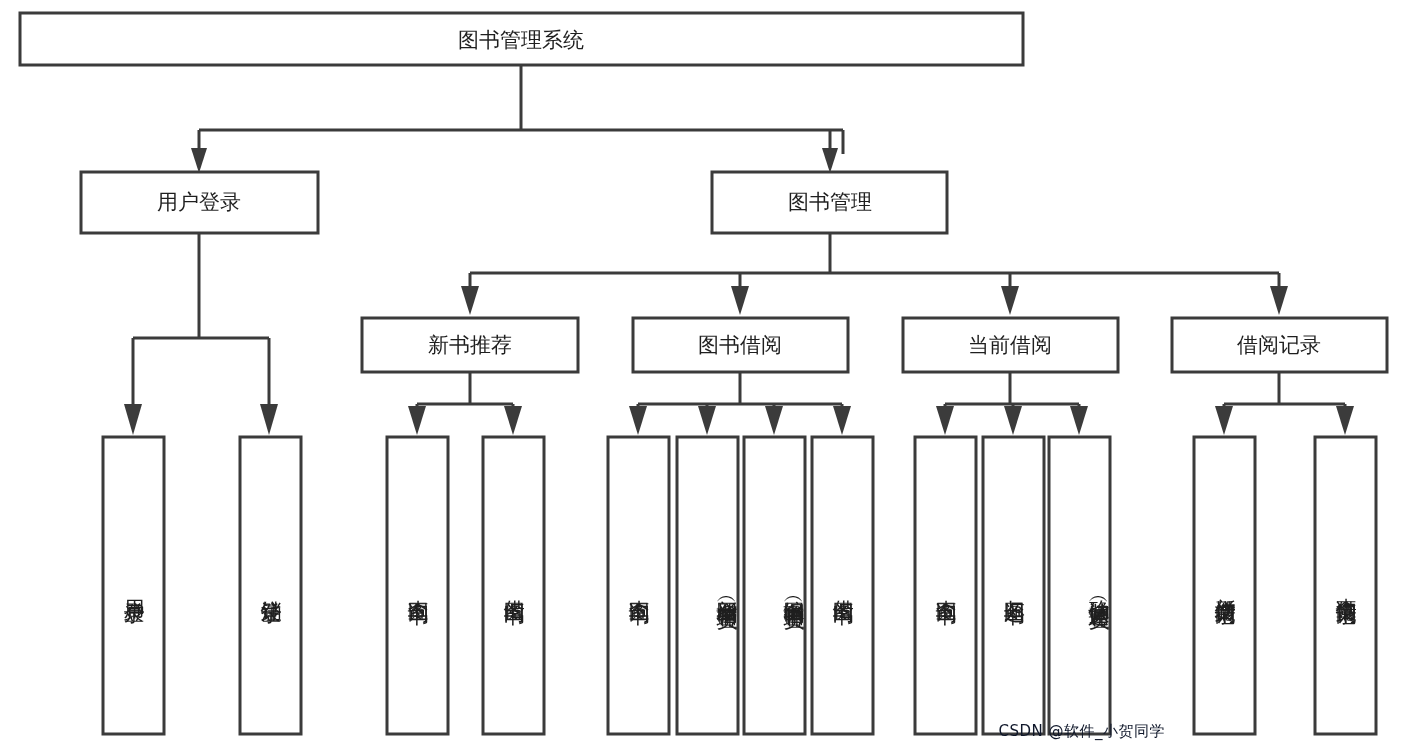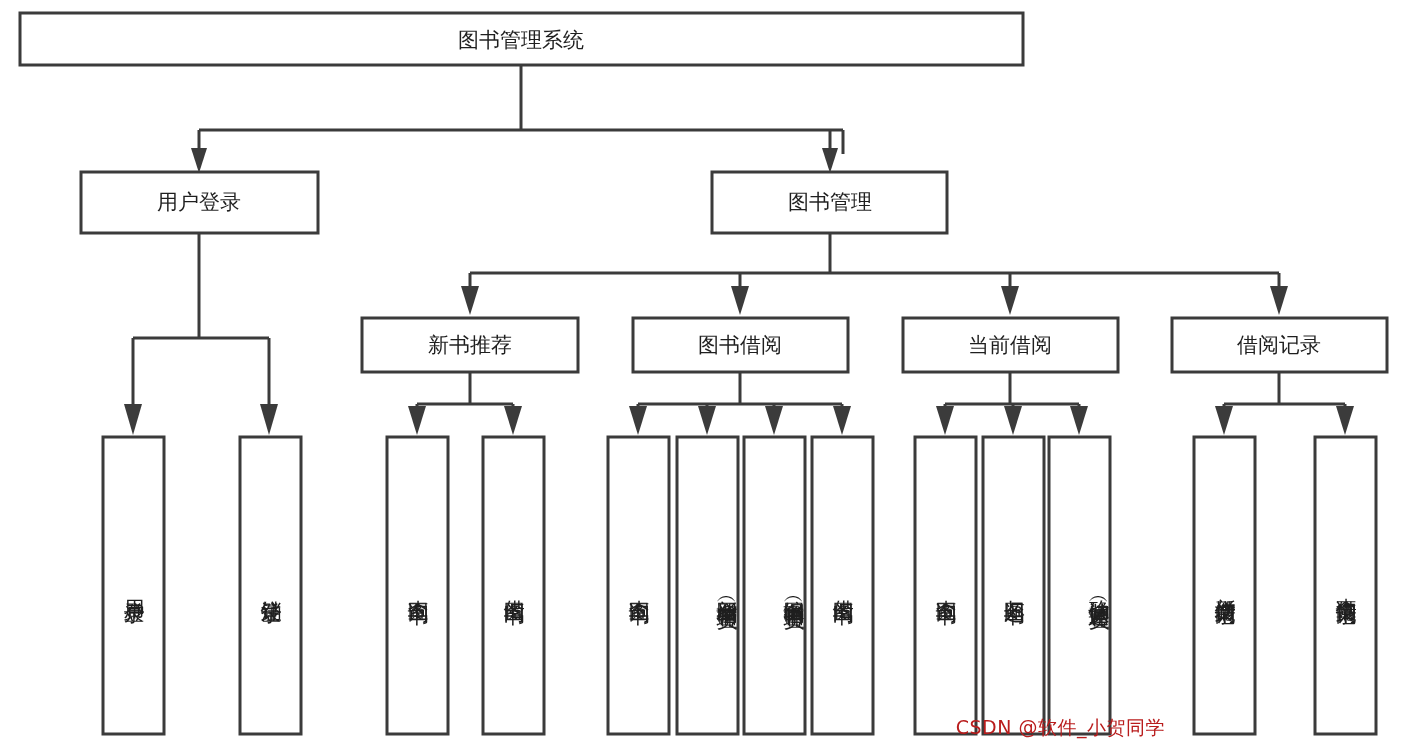--- a/index.html
+++ b/index.html
@@ -66,22 +66,22 @@
     align-items: center;
     justify-content: center;
     pointer-events: none;
     user-select: none;
   }
   .watermark {
     position: absolute;
     right: 10px;
     bottom: 6px;
     font-family: "DejaVu Sans", "Liberation Sans", sans-serif;
-    font-size: 19px;
-    color: #b91c1c;
+    font-size: 15px;
+    color: #0f172a;
     letter-spacing: 0.5px;
     white-space: nowrap;
   }
 </style>
 </head>
 <body>
 
 <div id="diagram-root">
 
   <svg class="tree-canvas" viewBox="0 0 1405 747">

